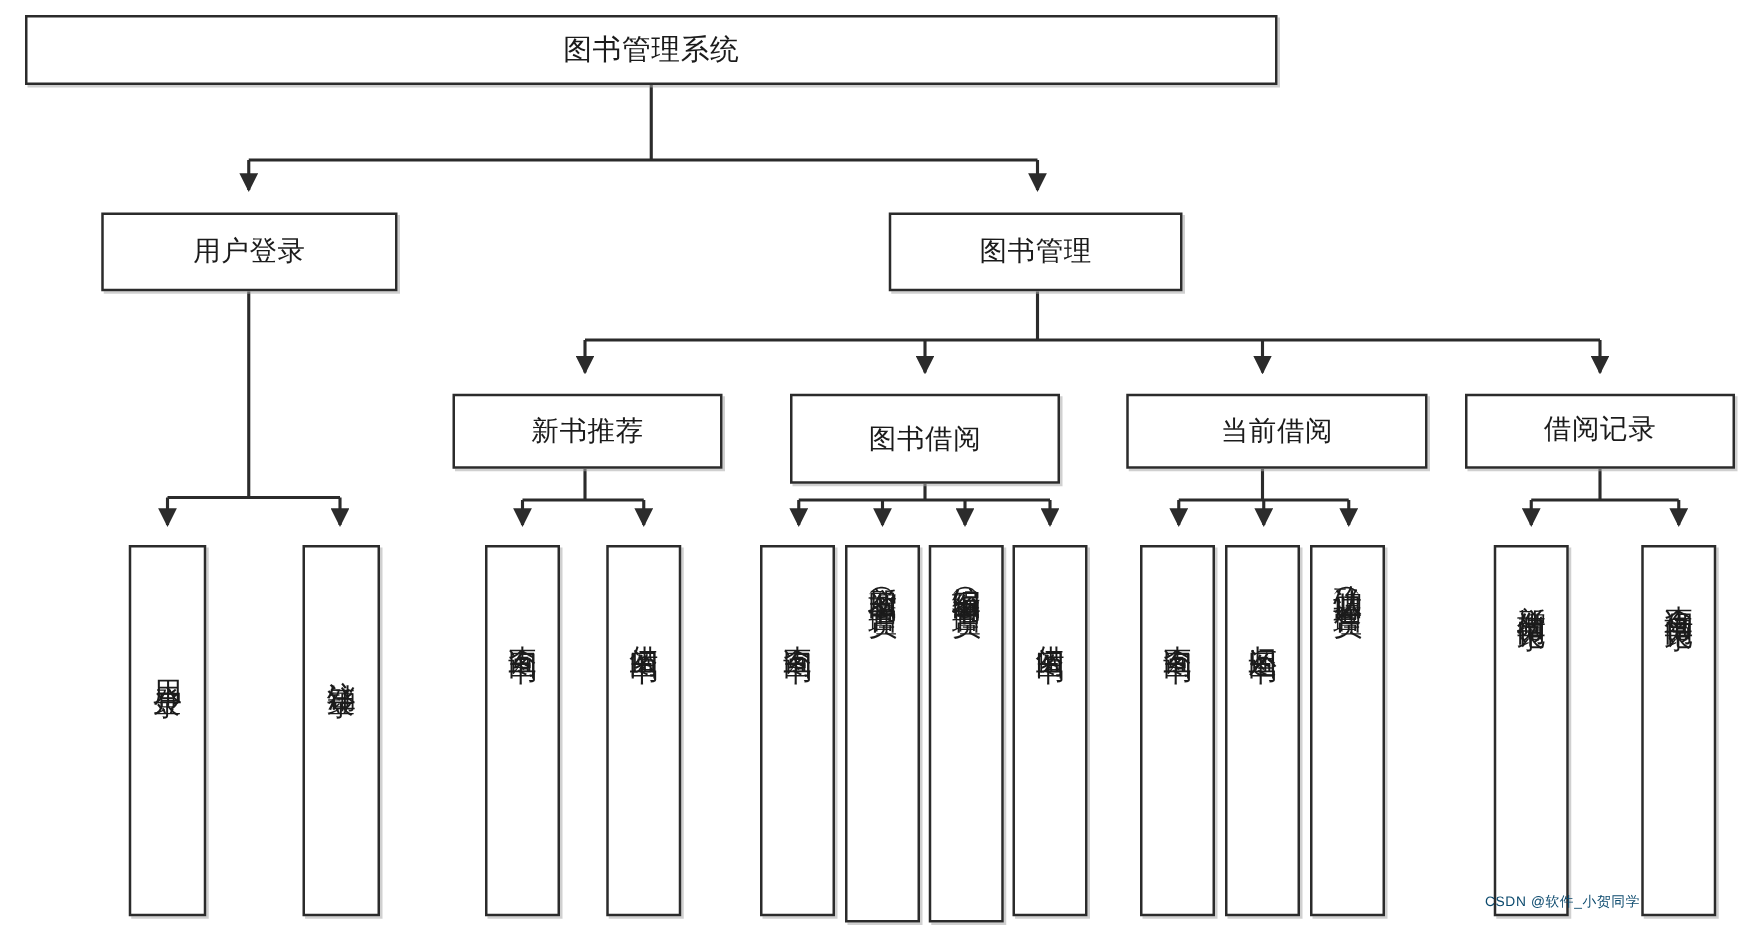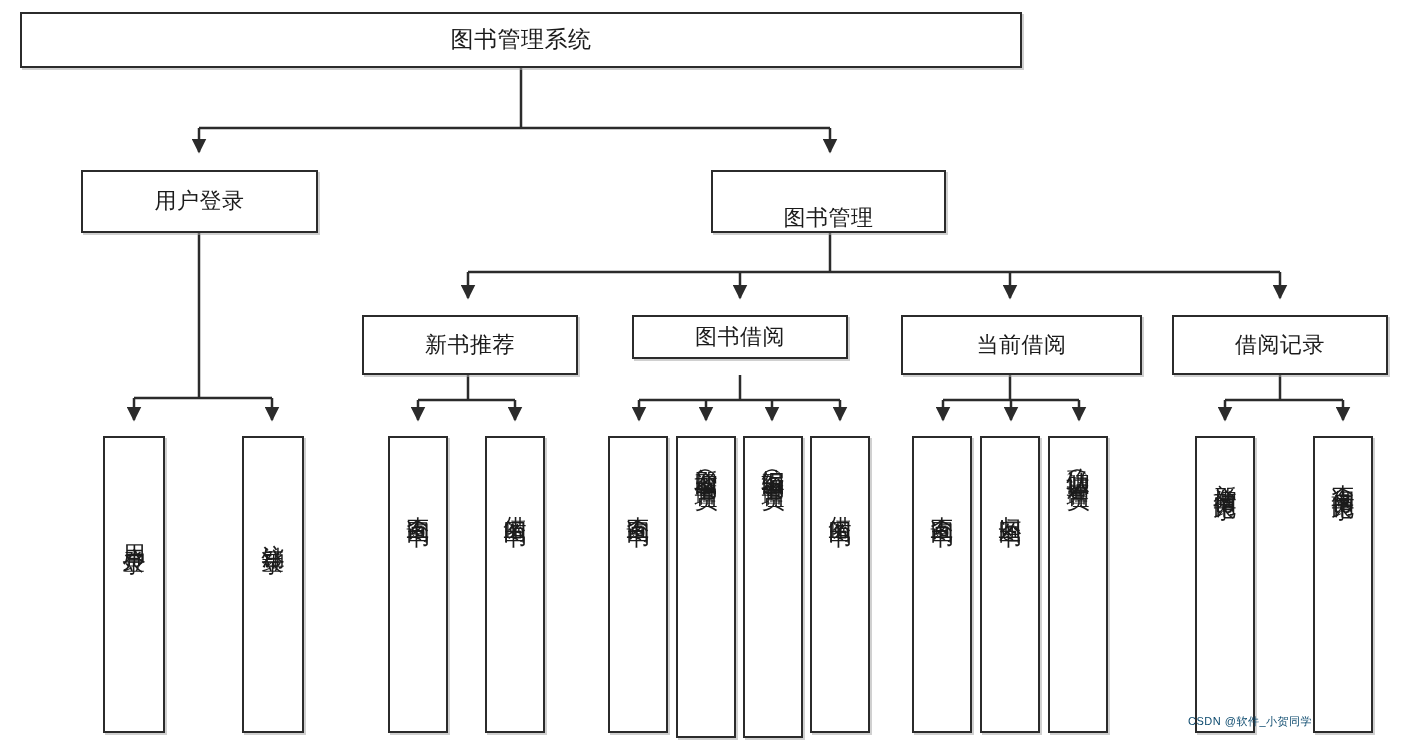--- a/index.html
+++ b/index.html
@@ -137,34 +137,34 @@
     </g>
   </svg>
 
   <div class="node root horiz" style="left:20px; top:12px; width:1002px; height:56px;">
     <span class="label">图书管理系统</span>
   </div>
 
   <div class="node horiz" style="left:81px; top:170px; width:237px; height:63px;">
     <span class="label">用户登录</span>
   </div>
-  <div class="node horiz" style="left:711px; top:170px; width:235px; height:63px;align-items:flex-end;">
+  <div class="node horiz" style="left:711px; top:170px; width:235px; height:63px;">
     <span class="label">图书管理</span>
   </div>
 
   <div class="node horiz" style="left:362px; top:315px; width:216px; height:60px;justify-content:center;">
     <span class="label">新书推荐</span>
   </div>
-  <div class="node horiz" style="left:632px; top:315px; width:216px; height:44px;">
+  <div class="node horiz" style="left:632px; top:315px; width:216px; height:72px;">
     <span class="label">图书借阅</span>
   </div>
   <div class="node horiz" style="left:901px; top:315px; width:241px; height:60px;">
     <span class="label">当前借阅</span>
   </div>
-  <div class="node horiz" style="left:1172px; top:315px; width:216px; height:60px;">
+  <div class="node horiz" style="left:1172px; top:315px; width:216px; height:60px;font-family:Liberation Mono, monospace;">
     <span class="label">借阅记录</span>
   </div>
 
   <div class="node vert mid" style="left:103px; top:436px; width:62px; height:297px;">
     <span class="label">用户登录</span>
   </div>
   <div class="node vert mid" style="left:242px; top:436px; width:62px; height:297px;">
     <span class="label">注销登录</span>
   </div>
 

